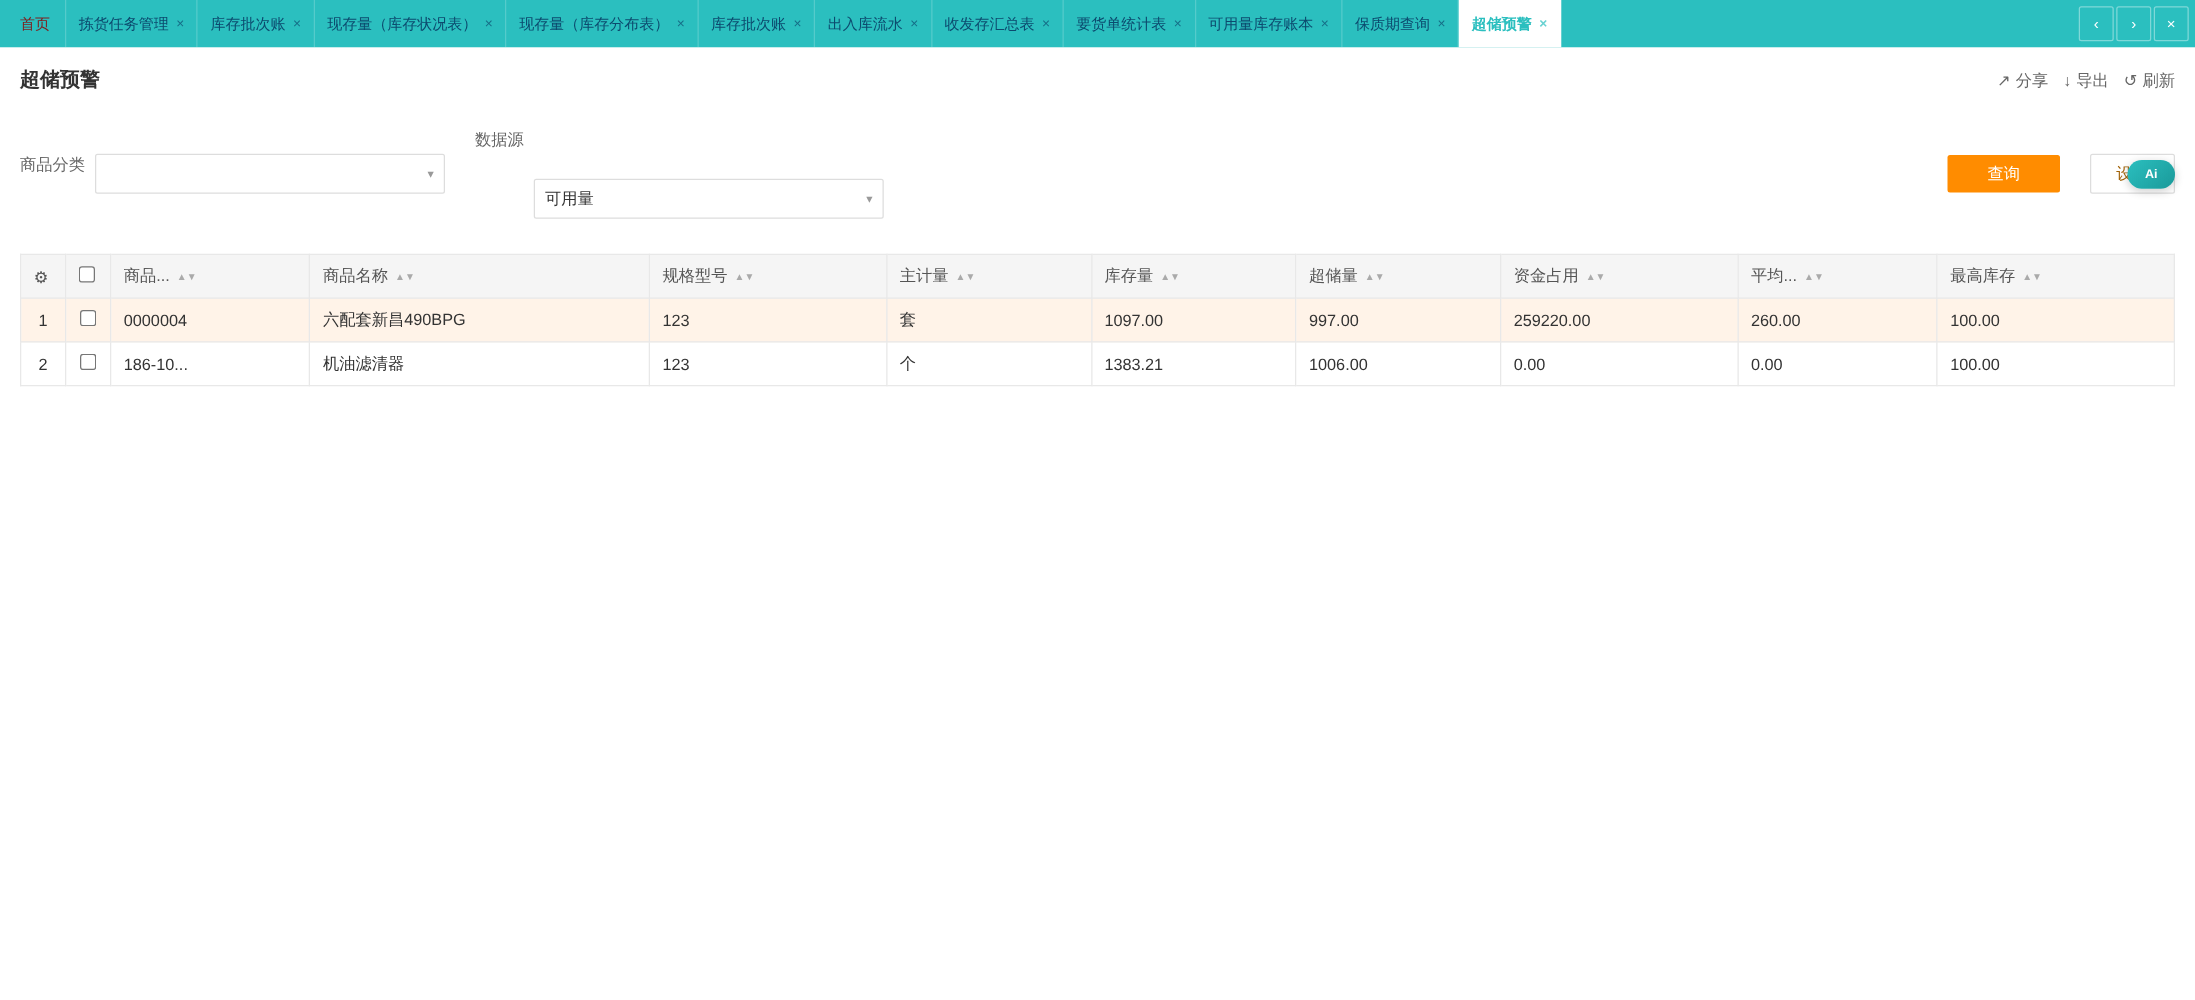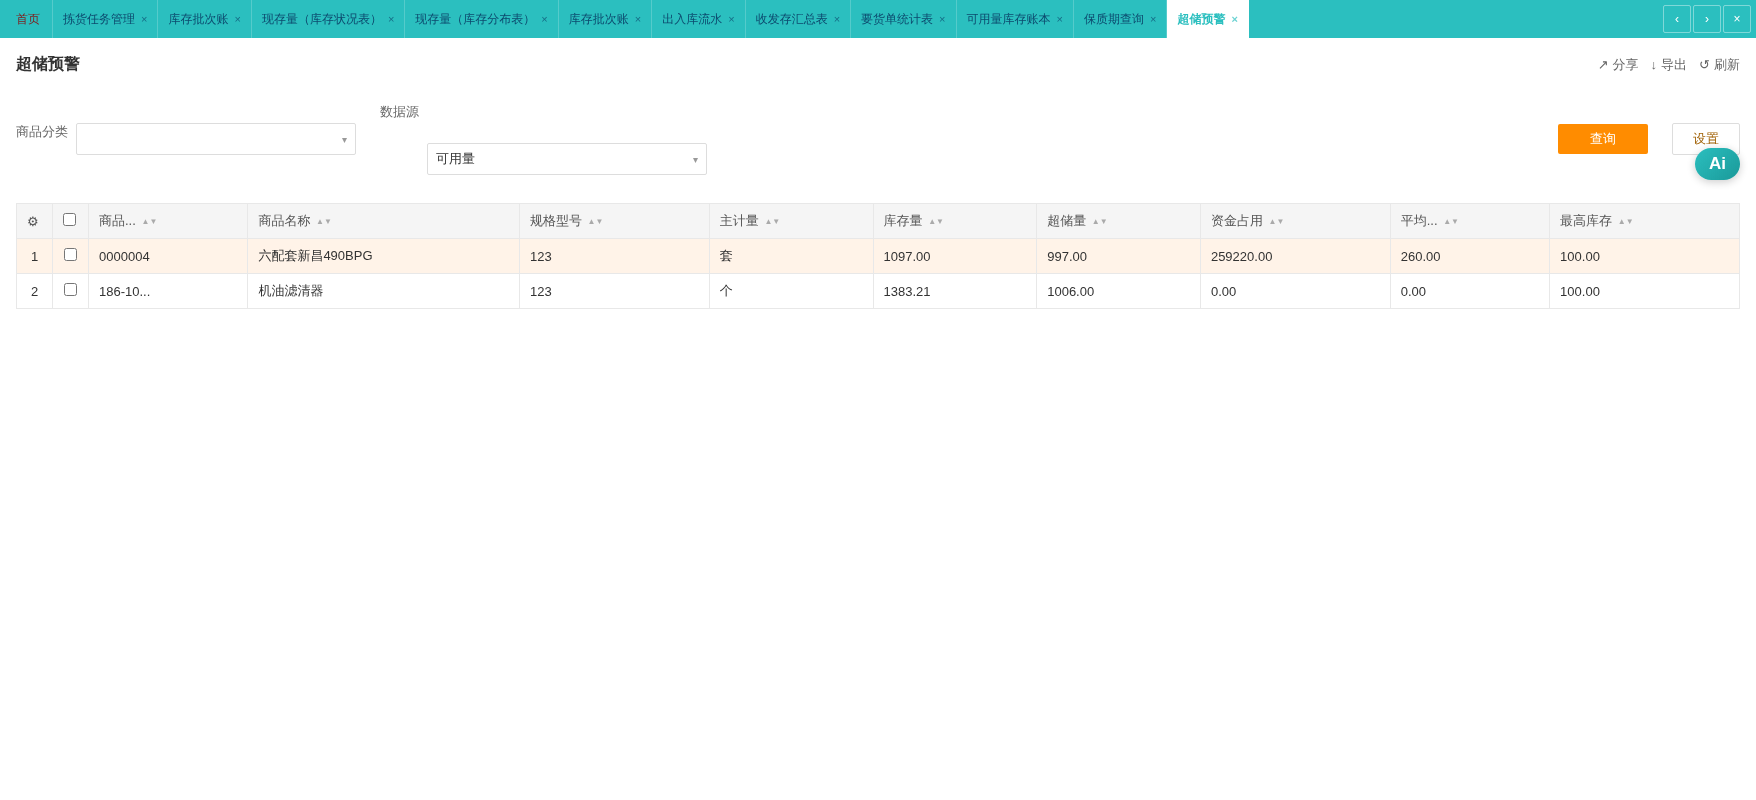--- a/index.html
+++ b/index.html
@@ -213,26 +213,26 @@
       text-align: center;
       color: #666;
     }
     .col-center { text-align: center; }
     .col-right { text-align: left; }
 
     
     .ai-badge {
       position: fixed;
       right: 16px;
-      top: 148px;
+      top: 128px;
       background: linear-gradient(135deg, #2bbfbf, #1a9999);
       color: #fff;
       border-radius: 20px;
       padding: 6px 14px;
-      font-size: 17px;
+      font-size: 10px;
       font-weight: bold;
       cursor: pointer;
       box-shadow: 0 2px 8px rgba(0,0,0,0.2);
     }
   </style>
 </head>
 <body>
 
 <div class="top-nav">
   <div class="nav-home">首页</div>

